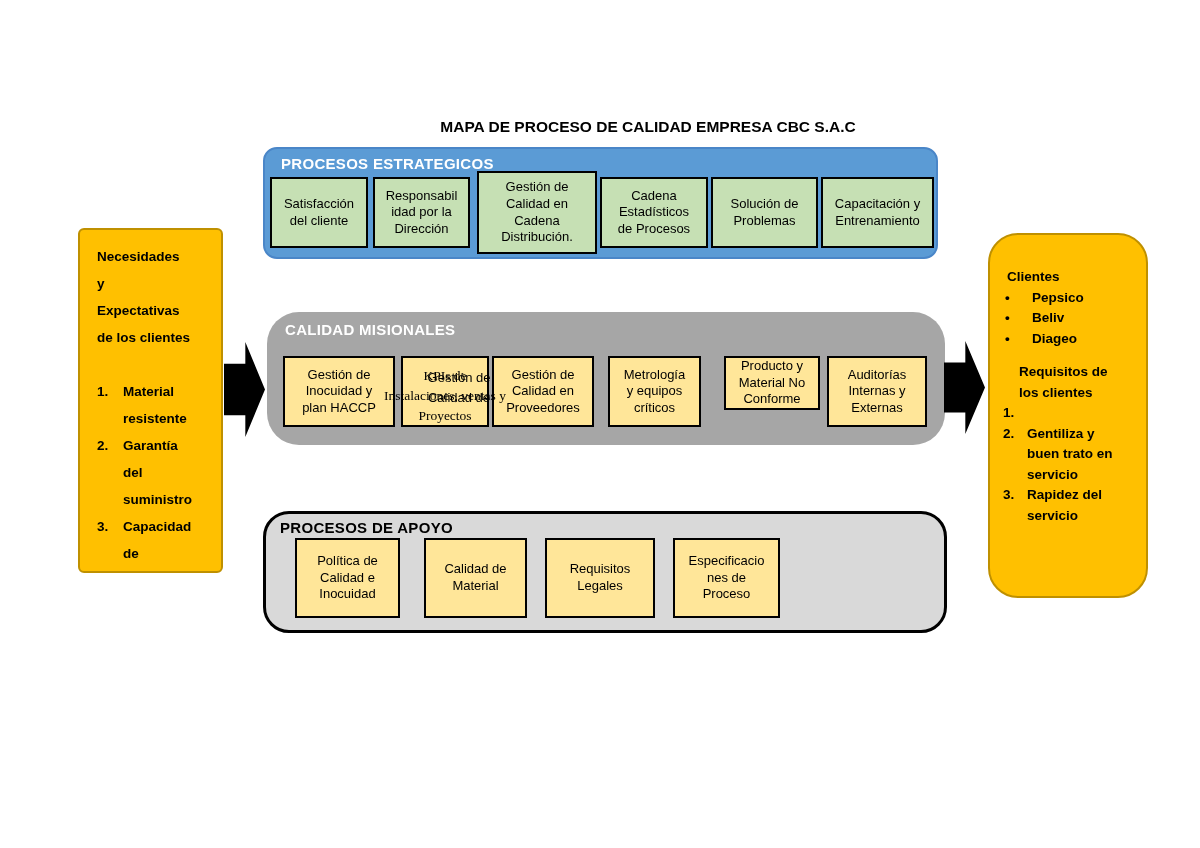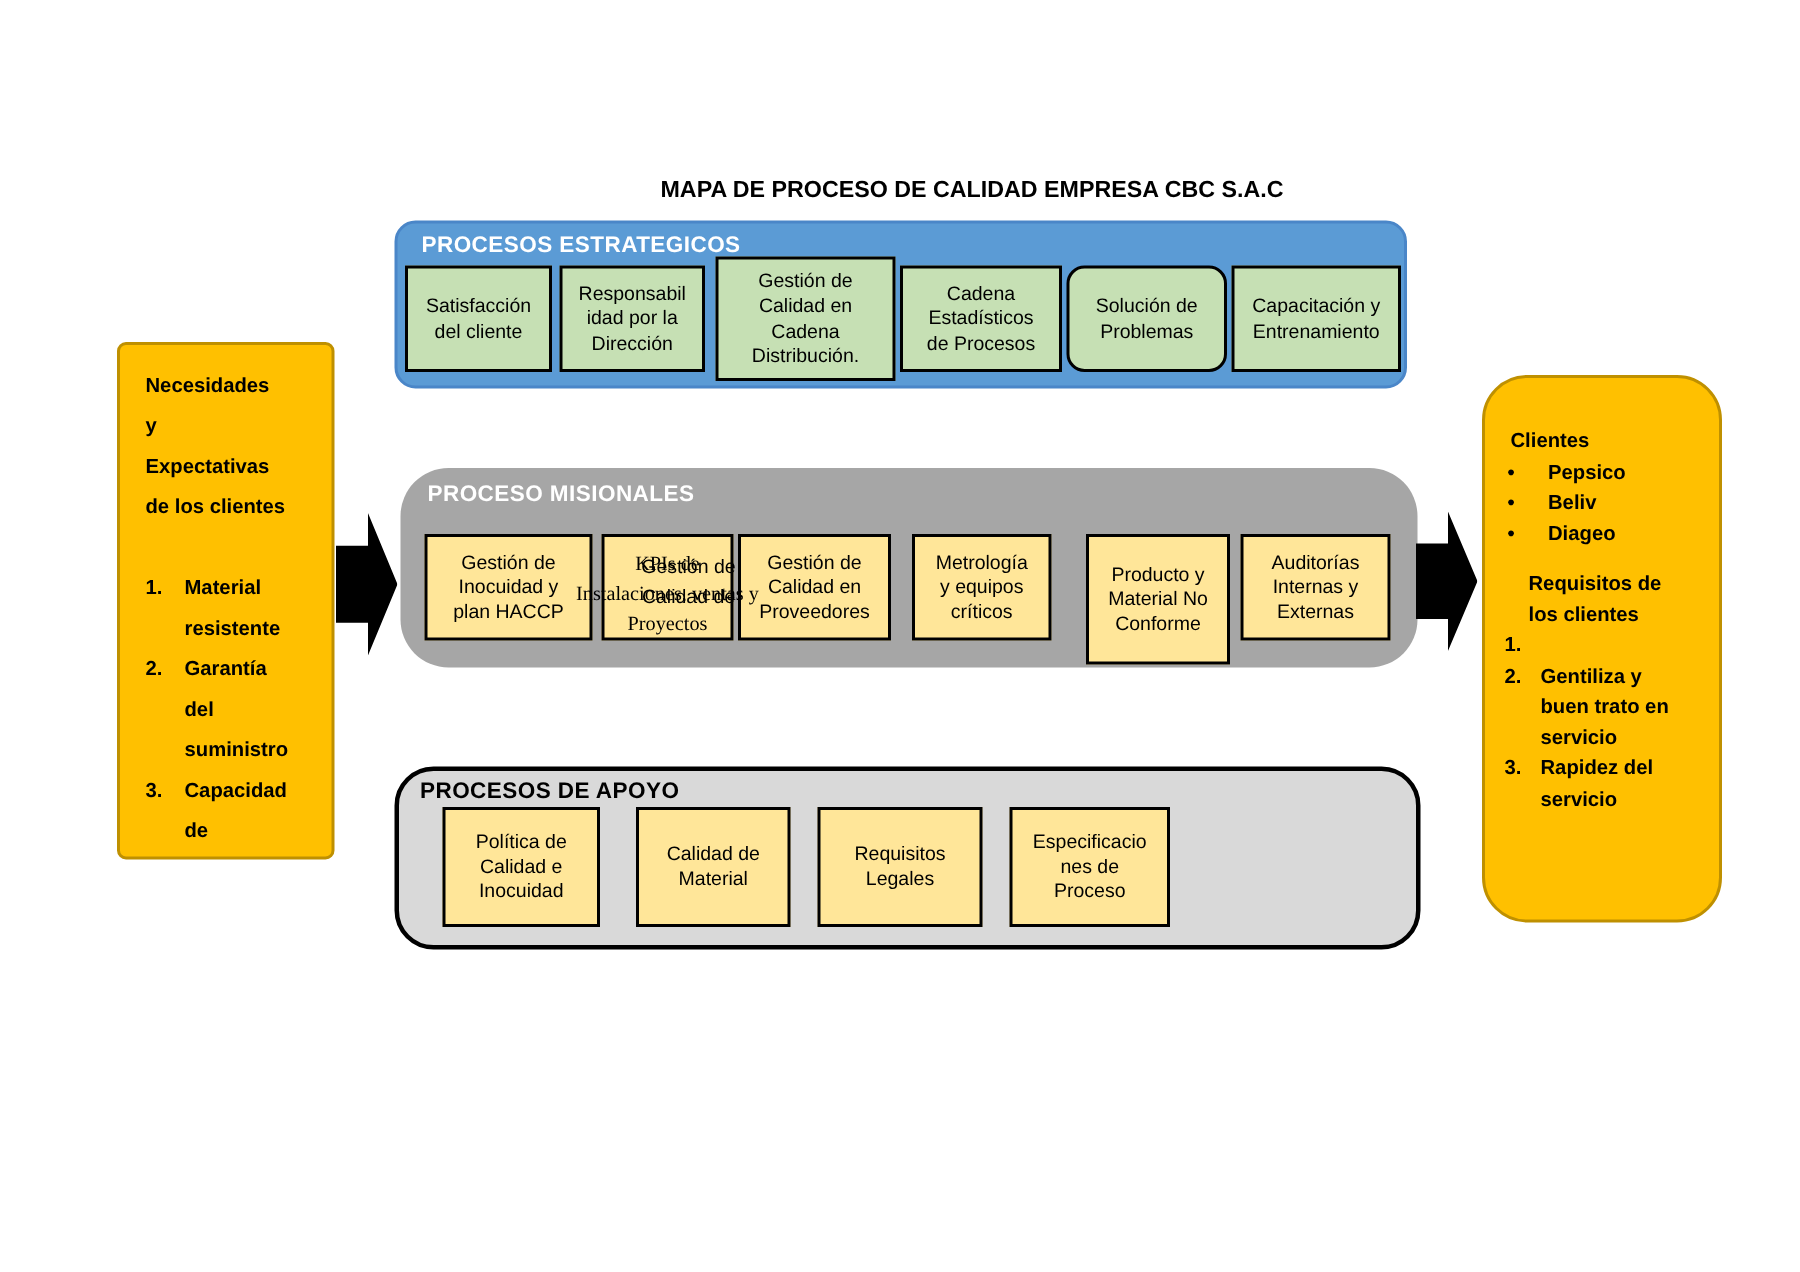--- a/index.html
+++ b/index.html
@@ -41,21 +41,21 @@
   .ovl { text-align:center; white-space:pre-line; }
   #ovl-back  { left:363px; top:366px; width:164px; font-family:"Liberation Serif", serif;
                font-size:13.5px; line-height:20px; }
   #ovl-front { left:403px; top:368px; width:112px; font-size:13px; line-height:20px; }
 
   
   .panel { background:#FFC000; border:2px solid #BF9000; box-sizing:border-box;
            font-weight:bold; font-size:13.5px; }
   .panel-left  { left:78px;  top:228px; width:145px; height:345px; border-radius:6px;
                  padding:13px 6px 0 17px; line-height:27px; }
-  .panel-right { left:988px; top:250px; width:160px; height:365px; border-radius:30px;
+  .panel-right { left:988px; top:233px; width:160px; height:365px; border-radius:30px;
                  padding:32px 4px 15px 13px; line-height:20.5px; }
 
   .pre { white-space:pre-line; }
   .num-row { display:flex; }
   .num-l { width:26px; flex:none; }
   .txt-l { width:80px; white-space:pre-line; }
   .num-r { width:24px; flex:none; }
   .txt-r { width:104px; white-space:pre-line; }
   #left-list { margin-top:27px; }
   .bullet-row { display:flex; }
@@ -83,38 +83,38 @@
   <div class="abs pbox gbox" style="left:373px;top:177px;width:97px;height:71px;">Responsabil
 idad por la
 Dirección</div>
   <div class="abs pbox gbox" style="left:477px;top:171px;width:120px;height:83px;">Gestión de
 Calidad en
 Cadena
 Distribución.</div>
   <div class="abs pbox gbox" style="left:600px;top:177px;width:108px;height:71px;">Cadena
 Estadísticos
 de Procesos</div>
-  <div class="abs pbox gbox" style="left:711px;top:177px;width:107px;height:71px;border-radius:12px;">Solución de
+  <div class="abs pbox gbox" style="left:711px;top:177px;width:107px;height:71px;">Solución de
 Problemas</div>
   <div class="abs pbox gbox" style="left:821px;top:177px;width:113px;height:71px;">Capacitación y
 Entrenamiento</div>
 
   <div class="abs sec-mis"></div>
-  <div class="abs sec-header hdr-mis">PROCESO MISIONALES</div>
+  <div class="abs sec-header hdr-mis">CALIDAD MISIONALES</div>
   <div class="abs pbox ybox" style="left:283px;top:356px;width:112px;height:71px;">Gestión de
 Inocuidad y
 plan HACCP</div>
   <div class="abs pbox ybox" style="left:401px;top:356px;width:88px;height:71px;"></div>
   <div class="abs pbox ybox" style="left:492px;top:356px;width:102px;height:71px;">Gestión de
 Calidad en
 Proveedores</div>
   <div class="abs pbox ybox" style="left:608px;top:356px;width:93px;height:71px;">Metrología
 y equipos
 críticos</div>
-  <div class="abs pbox ybox" style="left:724px;top:356px;width:96px;height:87px;">Producto y
+  <div class="abs pbox ybox" style="left:724px;top:356px;width:96px;height:54px;">Producto y
 Material No
 Conforme</div>
   <div class="abs pbox ybox" style="left:827px;top:356px;width:100px;height:71px;">Auditorías
 Internas y
 Externas</div>
   <div class="abs ovl" id="ovl-back">KPIs de
 Instalaciones, ventas y
 Proyectos</div>
   <div class="abs ovl" id="ovl-front">Gestión de
 Calidad de</div>

